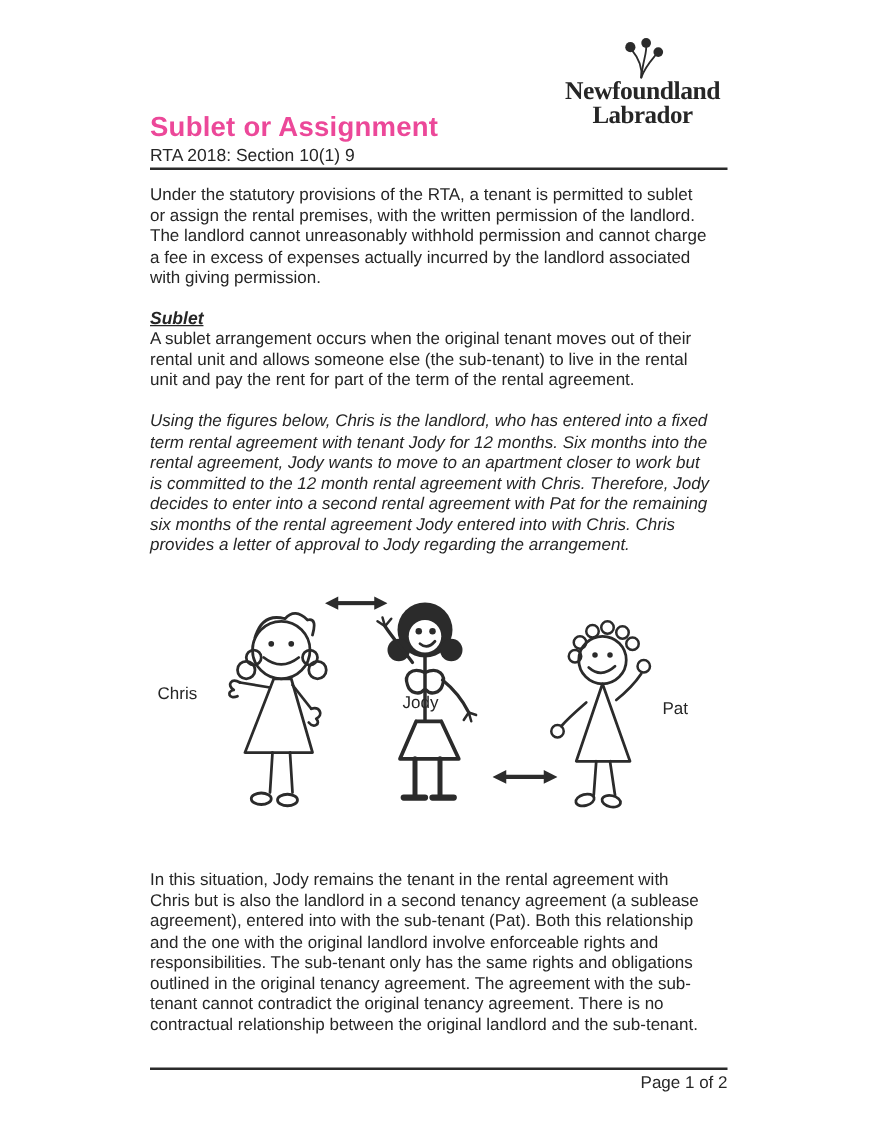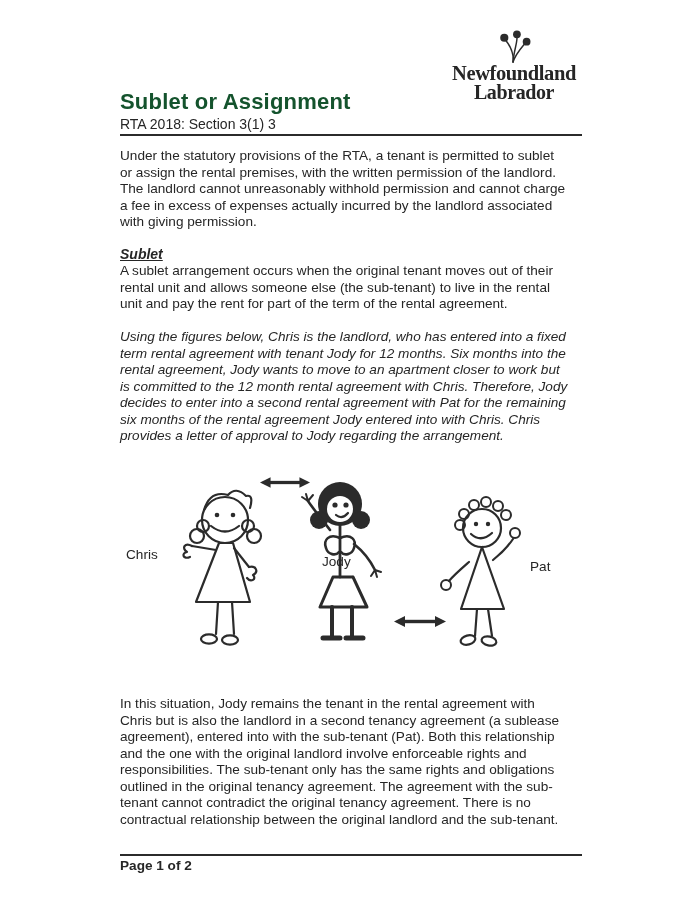--- a/index.html
+++ b/index.html
@@ -21,21 +21,21 @@
   .logo .sprig { height: 33px; display: block; margin: 0 auto 0 auto; }
   .logo .wordmark {
     font-family: "Liberation Serif", "DejaVu Serif", serif;
     font-weight: bold; color: #262626; letter-spacing: -0.4px;
   }
   .logo .line1 { font-size: 20.5px; line-height: 20px; }
   .logo .line2 { font-size: 20px; line-height: 19px; }
   
   .title {
     position: absolute; left: 120px; top: 89px;
-    font-size: 22px; font-weight: bold; color: #14532d; letter-spacing: 0.2px;
+    font-size: 22px; font-weight: bold; color: #ec4899; letter-spacing: 0.2px;
   }
   .subtitle { position: absolute; left: 120px; top: 116px; font-size: 14px; }
   .title-rule {
     position: absolute; left: 120px; top: 134px; width: 462px; height: 2px;
     background: var(--ink);
   }
   
   .para {
     position: absolute; left: 120px; width: 466px;
     font-size: 13.6px; line-height: 16.55px;
@@ -66,21 +66,21 @@
   .fig-jody { left: 178px; top: 26px; }
   .fig-pat { left: 314px; top: 44px; }
   .sketch { stroke: var(--ink); fill: none; stroke-linecap: round; stroke-linejoin: round; }
   
   .footer-rule {
     position: absolute; left: 120px; top: 854px; width: 462px; height: 1.6px;
     background: var(--ink);
   }
   .page-number {
     position: absolute; left: 120px; top: 858px; width: 462px;
-    font-size: 13.6px;  font-weight: bold;
+    font-size: 13.6px; text-align: right;
   }
 </style>
 </head>
 <body>
 
 <div class="page">
 
   <div class="logo">
     <svg class="sprig" width="40" height="33" viewBox="0 0 40 34">
       <path class="sketch" stroke-width="1.5" d="M19,33 C20,24 16,16 11,10"></path>
@@ -89,21 +89,21 @@
       <circle cx="10" cy="8" r="4.2" fill="#2b2b2b"></circle>
       <circle cx="23" cy="4.5" r="4" fill="#2b2b2b"></circle>
       <circle cx="33" cy="12" r="4" fill="#2b2b2b"></circle>
       <path class="sketch" stroke-width="1" stroke="#ffffff" d="M8,6 l4,4 M21,3 l4,3 M31,10 l4,4"></path>
     </svg>
     <div class="wordmark line1">Newfoundland</div>
     <div class="wordmark line2">Labrador</div>
   </div>
 
   <div class="title">Sublet or Assignment</div>
-  <div class="subtitle">RTA 2018: Section 3(1) 3</div>
+  <div class="subtitle">RTA 2018: Section 10(1) 9</div>
   <div class="title-rule"></div>
 
   <div class="para p-intro">Under the statutory provisions of the RTA, a tenant is permitted to sublet
 or assign the rental premises, with the written permission of the landlord.
 The landlord cannot unreasonably withhold permission and cannot charge
 a fee in excess of expenses actually incurred by the landlord associated
 with giving permission.</div>
   <div class="h-sublet">Sublet</div>
   <div class="para p-sublet">A sublet arrangement occurs when the original tenant moves out of their
 rental unit and allows someone else (the sub-tenant) to live in the rental

